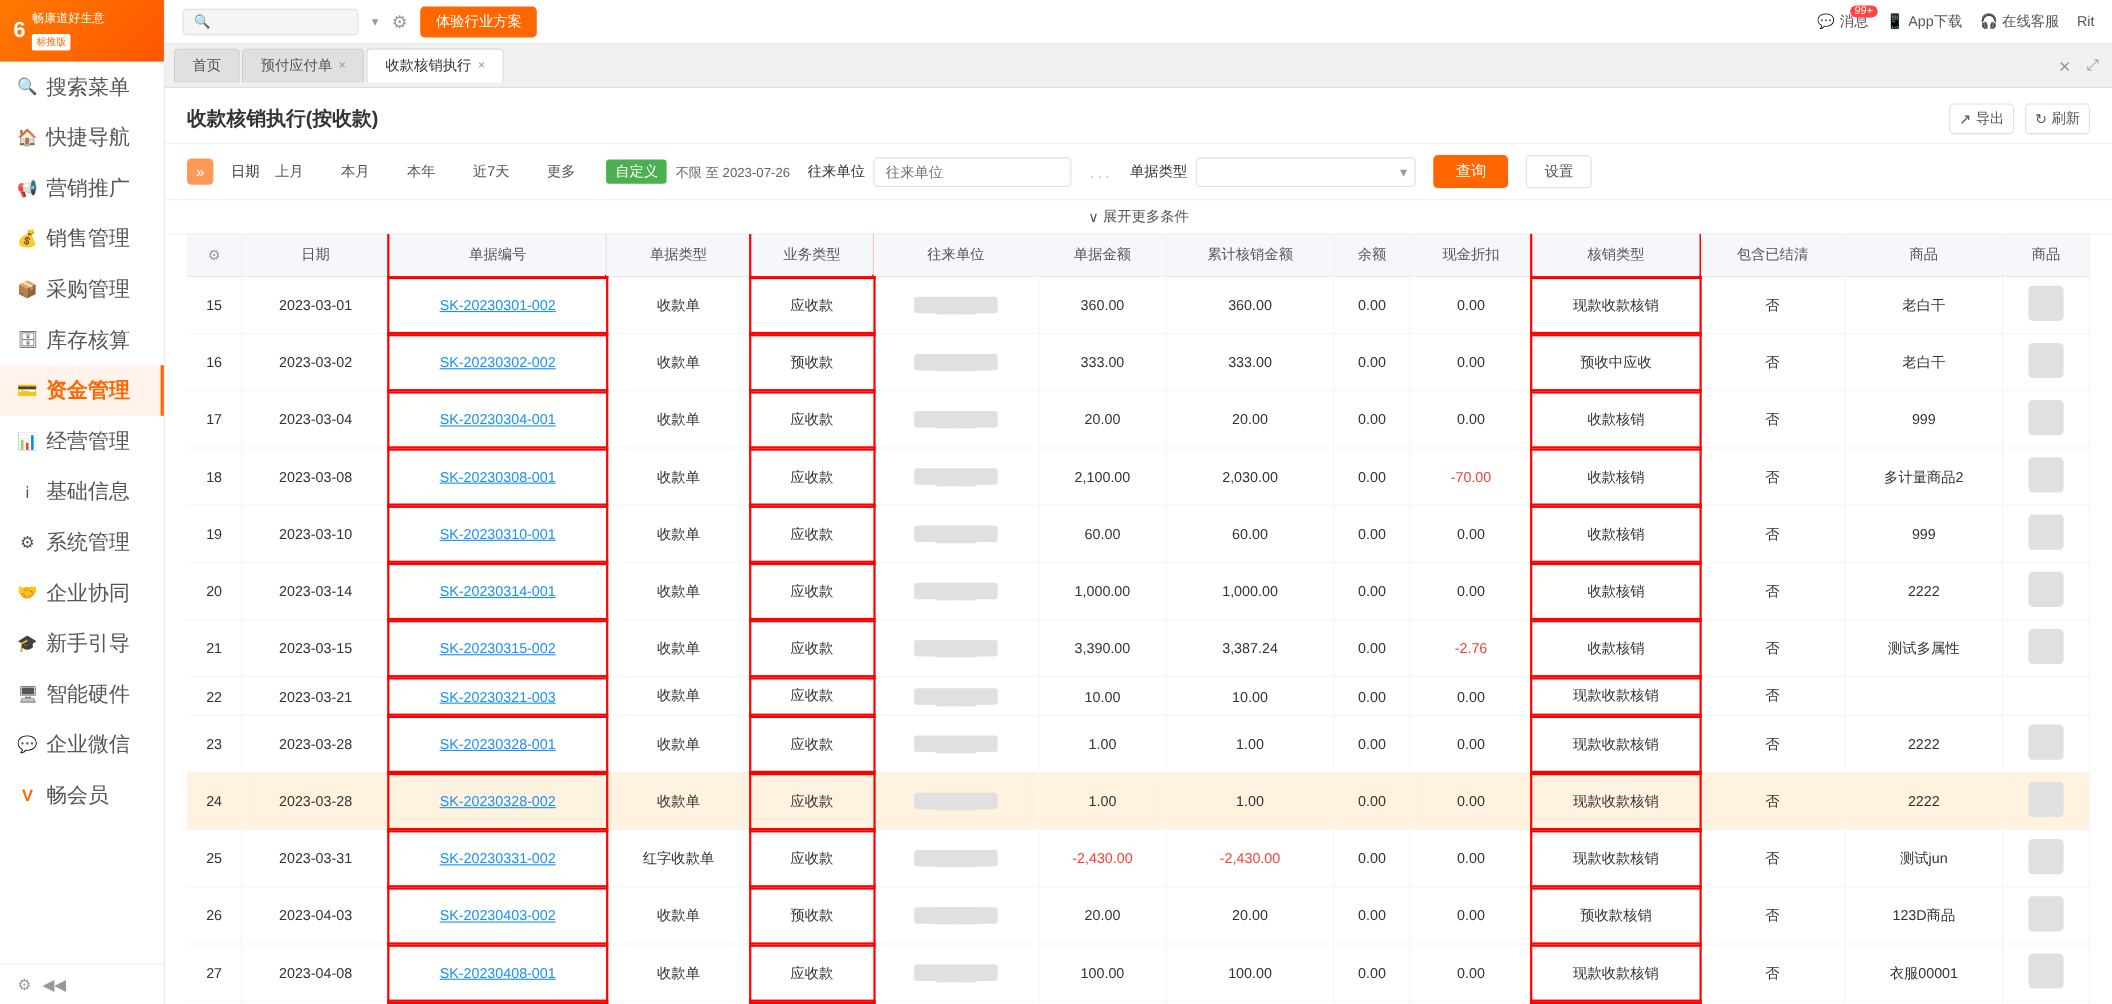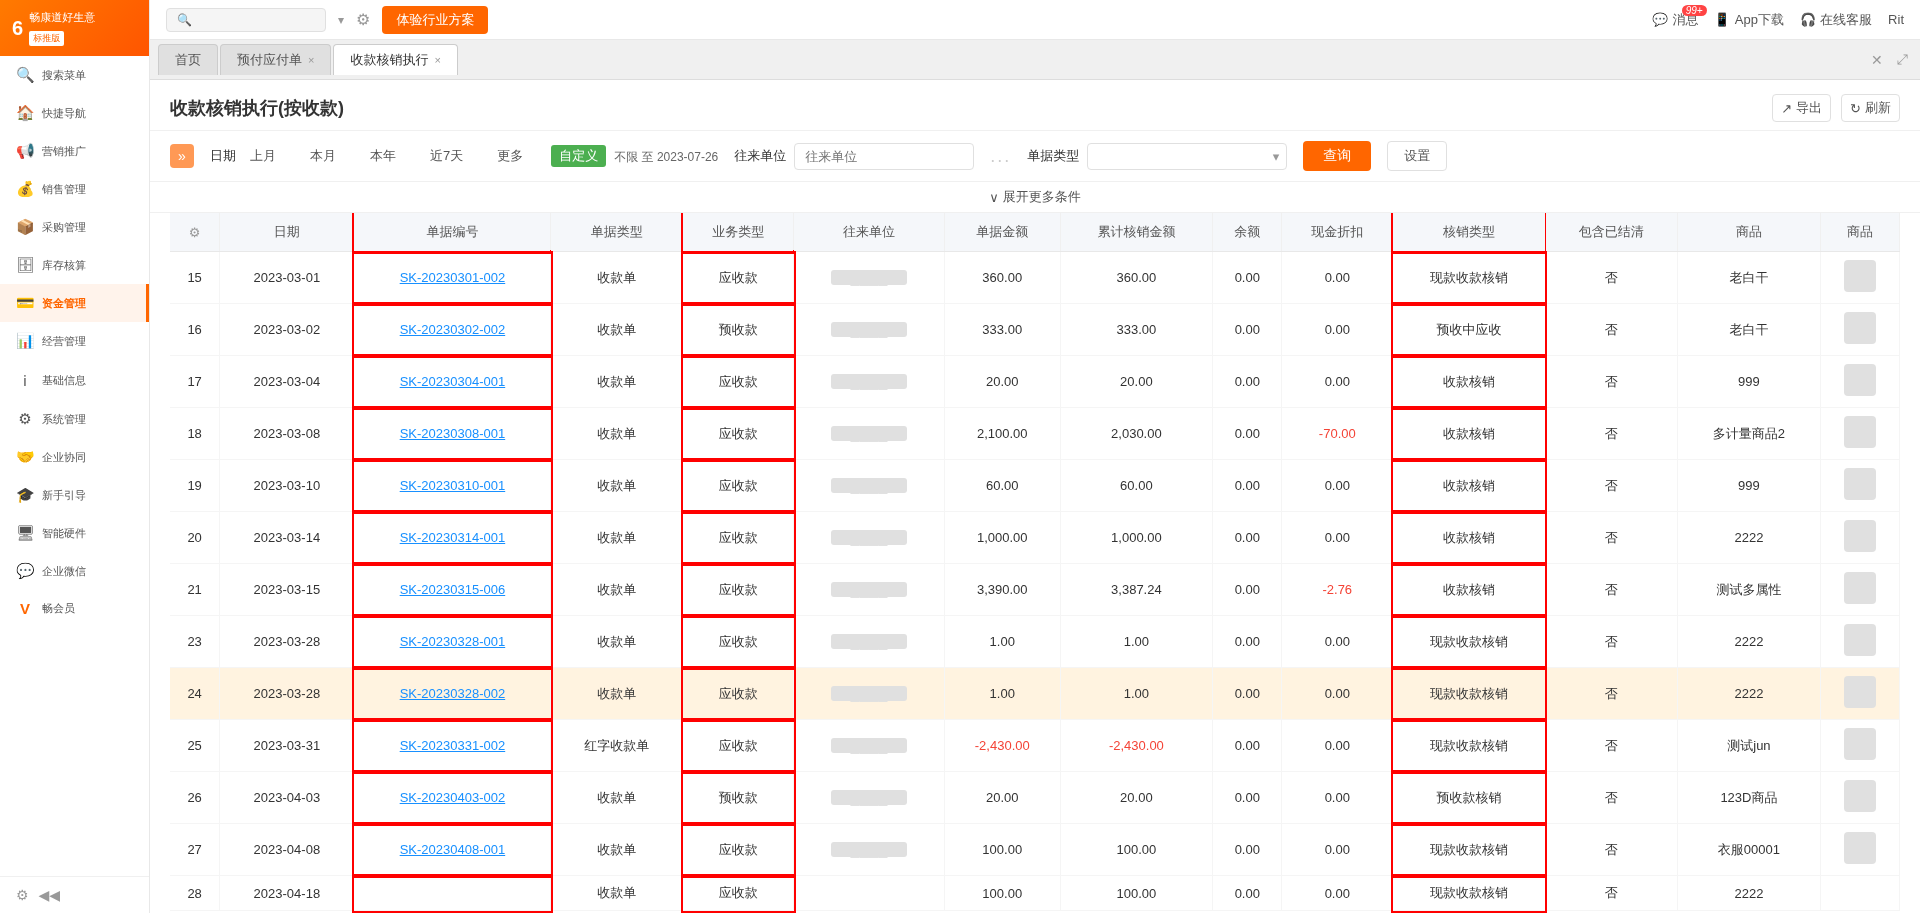--- a/index.html
+++ b/index.html
@@ -8,21 +8,21 @@
     
     .sidebar { width: 150px; background: #fff; border-right: 1px solid #e8e8e8; display: flex; flex-direction: column; flex-shrink: 0; }
     .sidebar-logo { padding: 10px 12px; background: linear-gradient(135deg, #ff7a00, #ff5500); display: flex; align-items: center; gap: 6px; height: 56px; }
     .sidebar-logo-icon { color: #fff; font-size: 20px; font-weight: bold; }
     .sidebar-logo-text { color: #fff; font-size: 11px; line-height: 1.4; }
     .sidebar-logo-badge { background: #fff; color: #ff6600; font-size: 9px; padding: 1px 4px; border-radius: 2px; margin-top: 6px; display: inline-block; }
     .sidebar-menu { flex: 1; overflow-y: auto; }
     .sidebar-item { display: flex; align-items: center; gap: 8px; padding: 10px 16px; cursor: pointer; color: #555; transition: background 0.2s; }
     .sidebar-item.active { background: #fff3eb; color: #ff6600; font-weight: bold; border-right: 3px solid #ff6600; }
     .sidebar-item-icon { font-size: 15px; width: 18px; text-align: center; }
-    .sidebar-item-label { font-size: 11px; }
+    .sidebar-item-label { font-size: 19px; }
     .sidebar-bottom { padding: 10px 16px; display: flex; align-items: center; gap: 10px; border-top: 1px solid #f0f0f0; }
     .sidebar-bottom-icon { color: #999; cursor: pointer; font-size: 14px; }
 
     
     .main { flex: 1; display: flex; flex-direction: column; overflow: hidden; }
 
     
     .topbar { height: 40px; background: #fff; border-bottom: 1px solid #e8e8e8; display: flex; align-items: center; padding: 0 16px; gap: 12px; flex-shrink: 0; }
     .topbar-search { background: #f5f5f5; border: 1px solid #e0e0e0; border-radius: 4px; padding: 4px 10px; width: 160px; font-size: 12px; color: #999; display: flex; align-items: center; gap: 6px; }
     .topbar-chevron { color: #999; font-size: 12px; }
@@ -375,32 +375,48 @@
       <td>0.00</td>
       <td class="">0.00</td>
       <td style="outline:2px solid #ff0000;">收款核销</td>
       <td>否</td>
       <td>2222</td>
       <td><span style="display:inline-block;width:32px;height:32px;background:#e0e0e0;border-radius:4px;"></span></td>
     </tr>
               <tr>
       <td>21</td>
       <td>2023-03-15</td>
-      <td style="outline:2px solid #ff0000;"><a class="td-link">SK-20230315-006</a></td>
+      <td style="outline:2px solid #ff0000;"><a class="td-link">SK-20230315-002</a></td>
       <td>收款单</td>
       <td style="outline:2px solid #ff0000;">应收款</td>
       <td><span style="background:#e0e0e0;color:#e0e0e0;border-radius:3px;padding:0 20px;">████</span></td>
       <td class="">3,390.00</td>
       <td class="">3,387.24</td>
       <td>0.00</td>
       <td class="td-red">-2.76</td>
       <td style="outline:2px solid #ff0000;">收款核销</td>
       <td>否</td>
       <td>测试多属性</td>
       <td><span style="display:inline-block;width:32px;height:32px;background:#e0e0e0;border-radius:4px;"></span></td>
+    </tr>
+              <tr>
+      <td>22</td>
+      <td>2023-03-21</td>
+      <td style="outline:2px solid #ff0000;"><a class="td-link">SK-20230321-003</a></td>
+      <td>收款单</td>
+      <td style="outline:2px solid #ff0000;">应收款</td>
+      <td><span style="background:#e0e0e0;color:#e0e0e0;border-radius:3px;padding:0 20px;">████</span></td>
+      <td class="">10.00</td>
+      <td class="">10.00</td>
+      <td>0.00</td>
+      <td class="">0.00</td>
+      <td style="outline:2px solid #ff0000;">现款收款核销</td>
+      <td>否</td>
+      <td></td>
+      <td></td>
     </tr>
               <tr>
       <td>23</td>
       <td>2023-03-28</td>
       <td style="outline:2px solid #ff0000;"><a class="td-link">SK-20230328-001</a></td>
       <td>收款单</td>
       <td style="outline:2px solid #ff0000;">应收款</td>
       <td><span style="background:#e0e0e0;color:#e0e0e0;border-radius:3px;padding:0 20px;">████</span></td>
       <td class="">1.00</td>
       <td class="">1.00</td>

